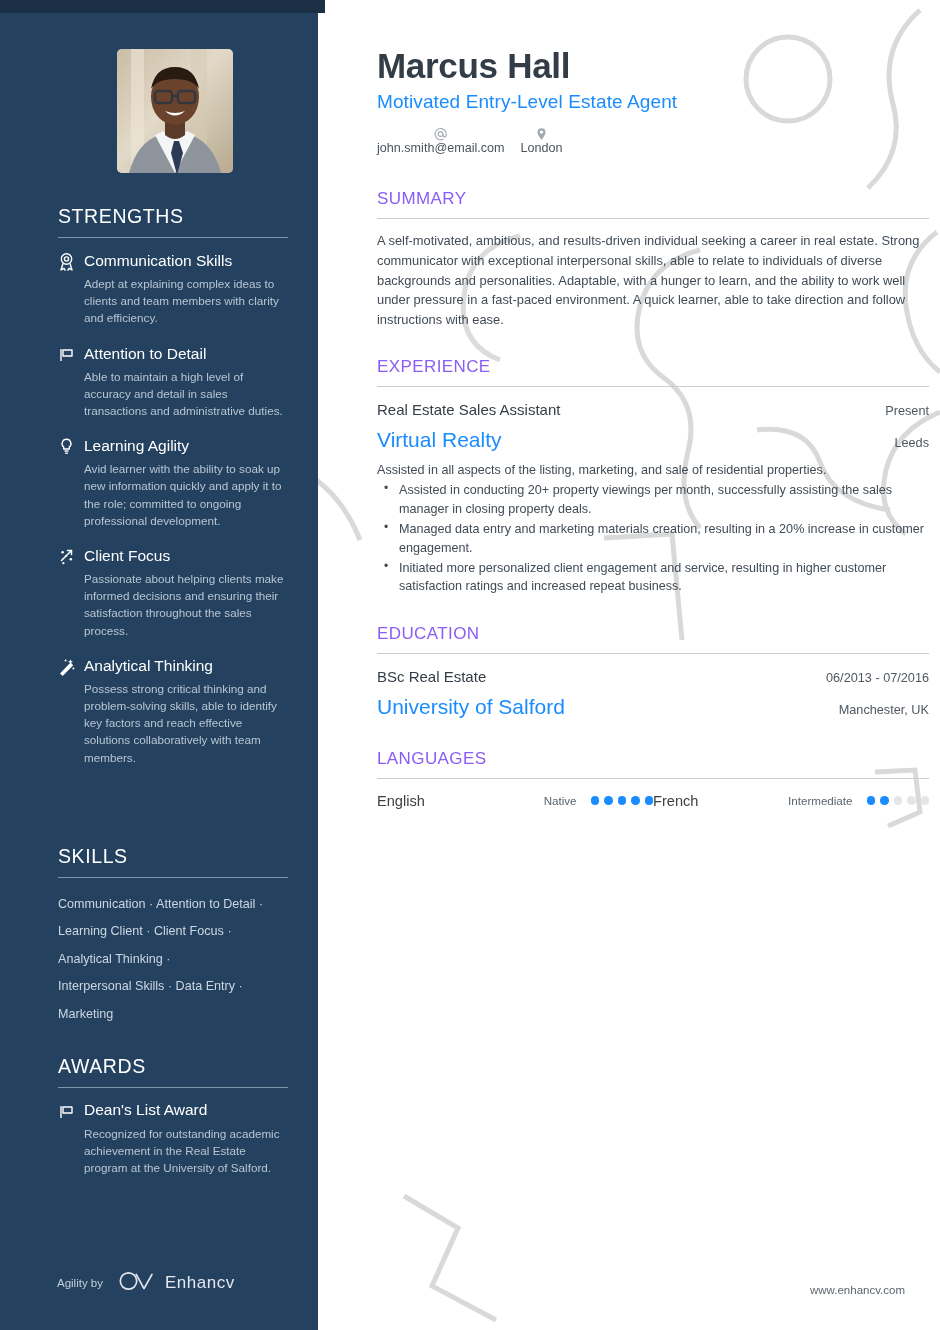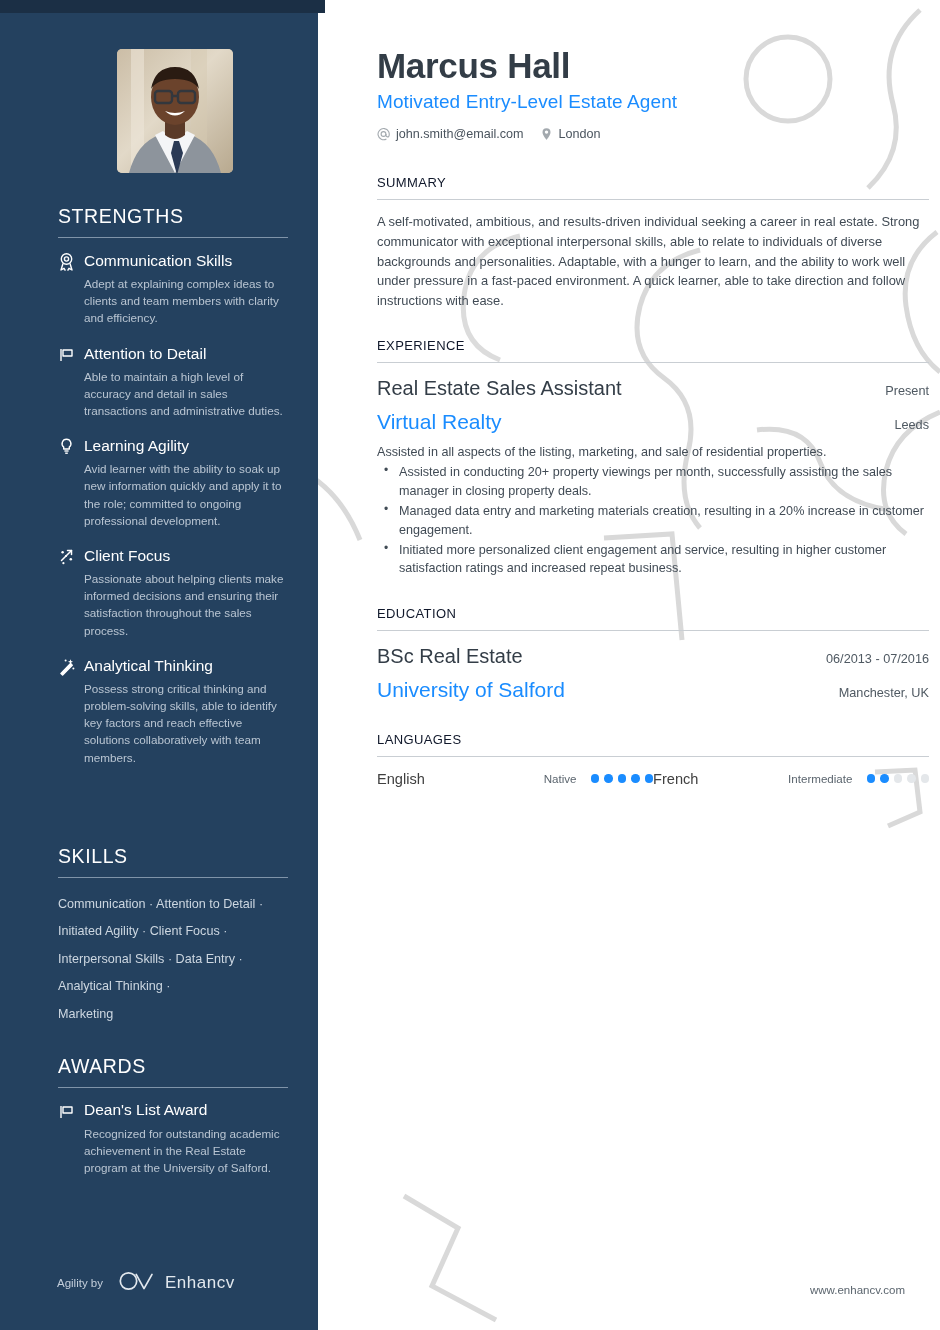--- a/index.html
+++ b/index.html
@@ -61,32 +61,32 @@
   .pb-logo { display:flex; align-items:center; gap:9px; }
   .pb-name { font-size:17px; color:#e2e8ee; letter-spacing:.5px; }
 
   
   .main { position:absolute; left:325px; top:0; width:615px; height:1330px; z-index:1; }
   .main-inner { position:absolute; left:35px; top:0; width:552px;margin-left:17px; }
 
   .name { font-size:35px; font-weight:700; color:#333d47; letter-spacing:-.3px; margin-top:46px; line-height:1.12; }
   .title { font-size:19px; color:#1a8cff; margin-top:6px; letter-spacing:.1px; }
   .contact-row { display:flex; align-items:center; gap:16px; margin-top:14px; }
-  .contact { display:flex; align-items:center; gap:6px; font-size:12.6px; color:#4a545e; }
+  .contact { display:flex; align-items:center; font-size:12.6px; color:#4a545e;flex-direction:column; }
   .contact .ci { width:13px; height:14px; flex:0 0 13px; opacity:.62; }
 
   .sec { margin-top:30px; }
-  .sec-h { font-size:13px; color:#0f172a; font-weight:400; letter-spacing:.4px; }
+  .sec-h { font-size:17px; color:#8b5cf6; font-weight:400; letter-spacing:.4px; }
   .sec-rule { height:1px; background:#c9ced3; margin-top:9px; }
 
   .body-text { font-size:12.9px; color:#414b55; line-height:1.53; margin-top:12px; }
 
   .entry { margin-top:14px; }
   .entry-row { display:flex; justify-content:space-between; align-items:baseline; }
-  .entry-title { font-size:20px; color:#333d47; }
+  .entry-title { font-size:15px; color:#333d47; }
   .entry-right { font-size:12.7px; color:#4f5962; }
   .entry-sub { font-size:21px; color:#1a8cff; margin-top:5px; }
   .entry-sub-row { display:flex; justify-content:space-between; align-items:baseline; margin-top:5px; }
   .entry-desc { font-size:12.6px; color:#414b55; line-height:1.48; margin-top:9px; }
   .bullets { list-style:none; margin-top:2px; }
   .bullets li {
     font-size:12.6px; color:#414b55; line-height:1.46; position:relative;
     padding-left:22px; margin-top:2px;
   }
   .bullets li:before {
@@ -243,23 +243,23 @@
         </div>
         <div class="strength-desc">Possess strong critical thinking and problem-solving skills, able to identify key factors and reach effective solutions collaboratively with team members.</div>
       </div>
     </section>
 
     <section class="side-section" style="top:845px;">
       <div class="side-h">SKILLS</div>
       <div class="side-rule"></div>
       <div class="skills-lines">
         <div>Communication · Attention to Detail ·</div>
-        <div>Initiated Agility · Client Focus ·</div>
+        <div>Learning Client · Client Focus ·</div>
+        <div>Analytical Thinking ·</div>
         <div>Interpersonal Skills · Data Entry ·</div>
-        <div>Analytical Thinking ·</div>
         <div>Marketing</div>
       </div>
     </section>
 
     <section class="side-section" style="top:1055px;">
       <div class="side-h">AWARDS</div>
       <div class="side-rule"></div>
       <div class="award-item">
         <div class="award-head">
           <span class="strength-icon">

